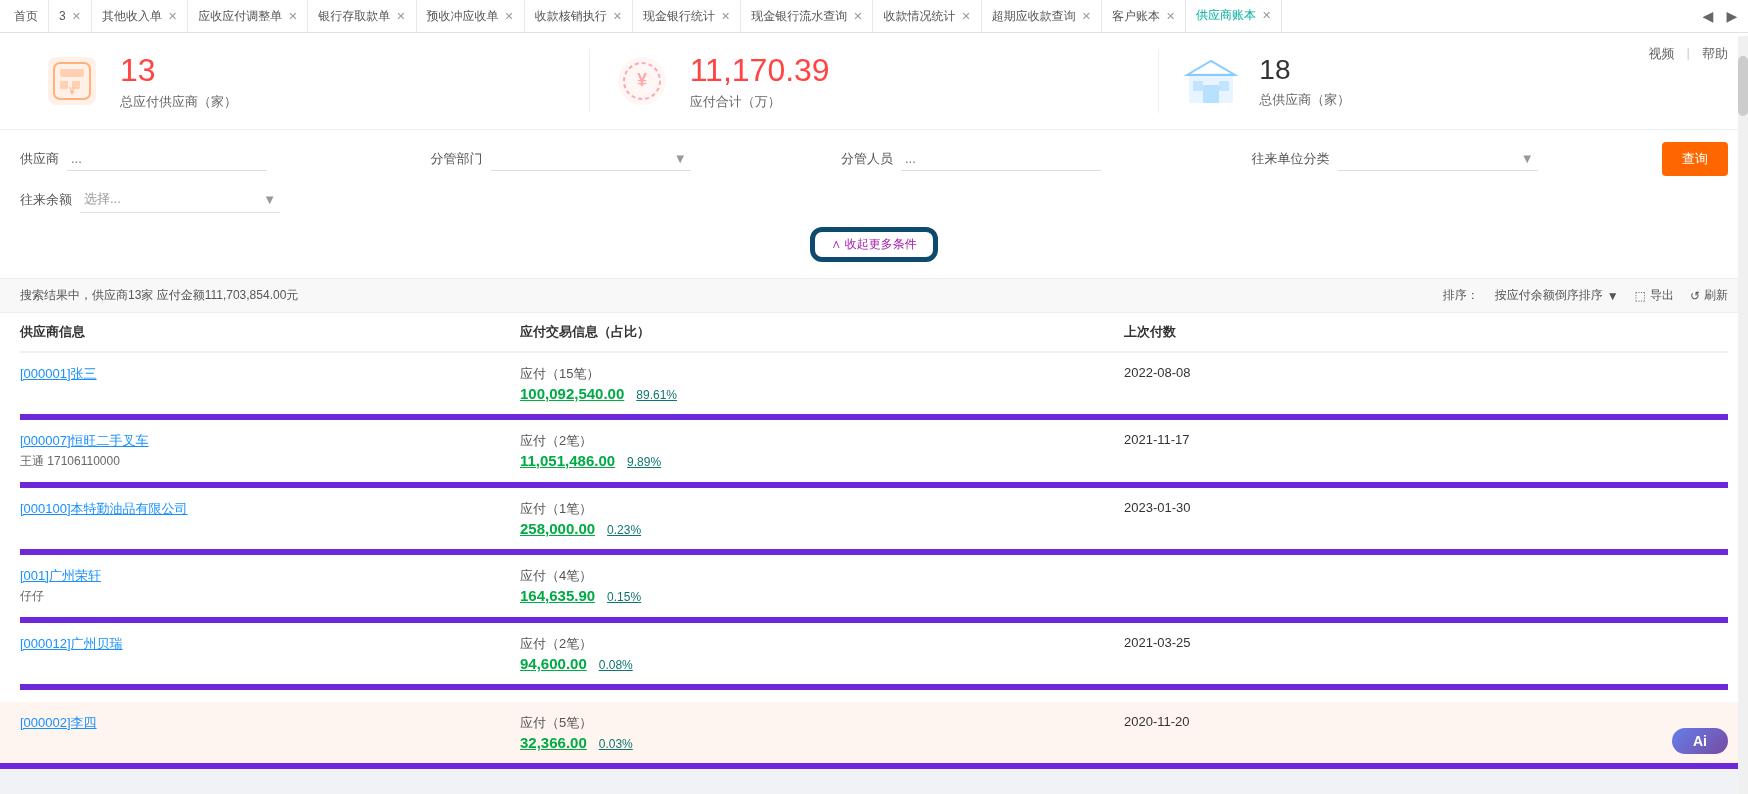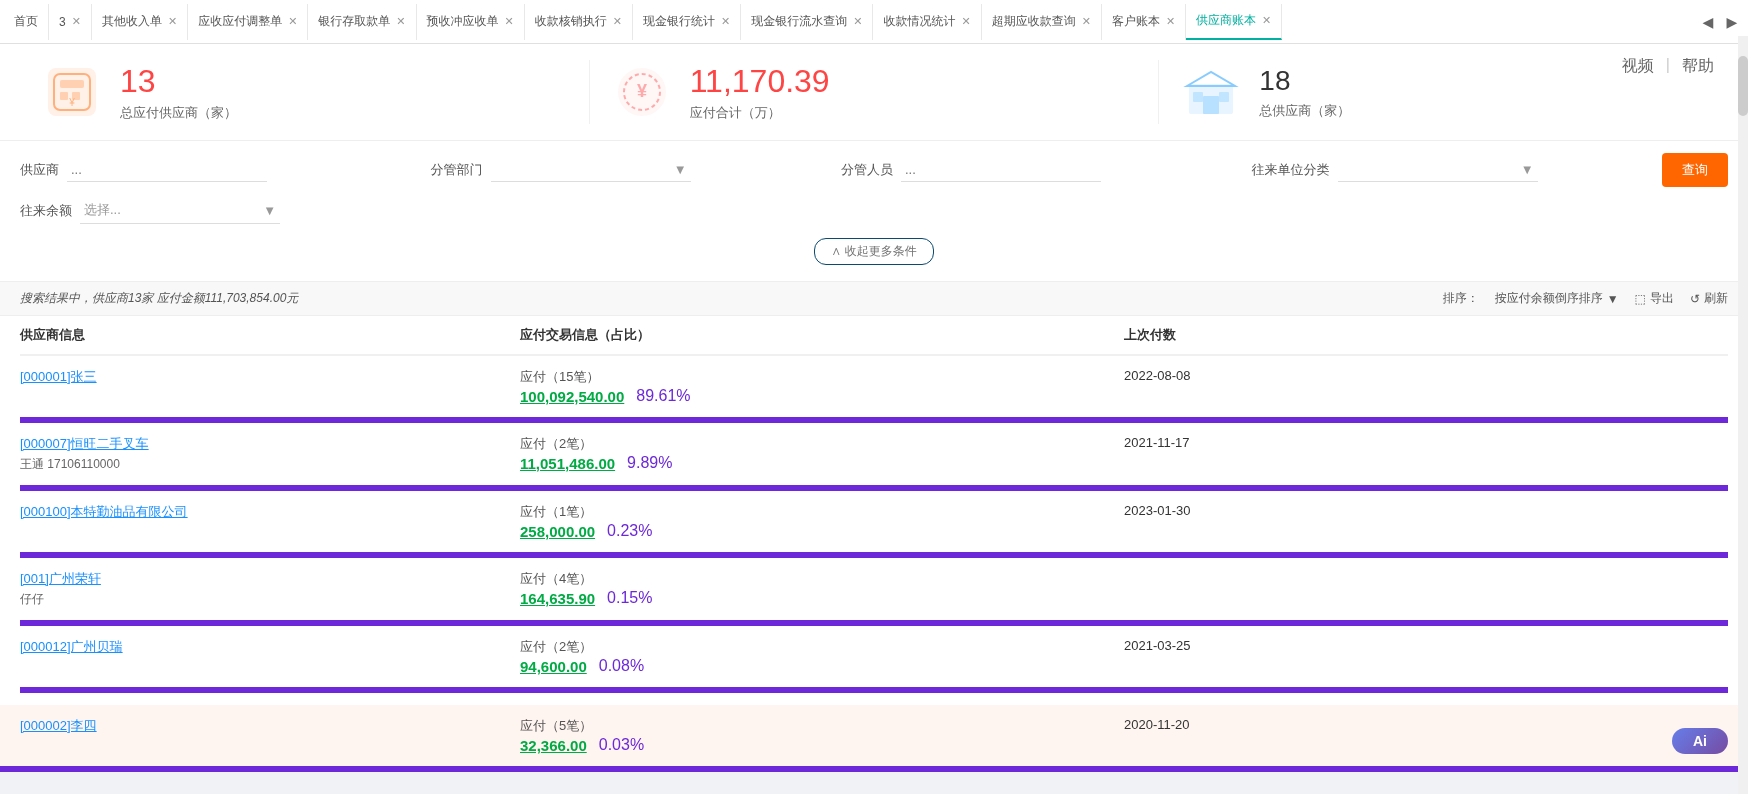--- a/index.html
+++ b/index.html
@@ -4,21 +4,21 @@
   <style>
     * { box-sizing: border-box; margin: 0; padding: 0; font-family: 'Microsoft YaHei', Arial, sans-serif; }
     body { background: #f0f2f5; font-size: 13px; color: #333; overflow-x: hidden; }
 
     
     .top-nav {
       display: flex;
       align-items: center;
       background: #fff;
       border-bottom: 1px solid #e0e0e0;
-      height: 44px;
+      height: 33px;
       padding: 0 4px;
       overflow: hidden;
     }
     .nav-tab {
       display: flex;
       align-items: center;
       padding: 0 10px;
       height: 36px;
       font-size: 12px;
       color: #555;
@@ -81,25 +81,25 @@
     .stat-value {
       font-size: 32px;
       font-weight: normal;
       color: #ff4444;
       line-height: 1.2;
     }
     .stat-label { color: #666; font-size: 13px; margin-top: 4px; }
 
     .header-actions {
       position: absolute;
-      right: 34px;
+      right: 20px;
       top: 12px;
       display: flex;
       gap: 12px;
-      font-size: 16px;
+      font-size: 13px;
       color: #666;
       text-align: center;
     }
     .header-actions span { cursor: pointer; }
 
     
     .search-area {
       background: #fff;
       padding: 12px 20px;
       border-bottom: 1px solid #eee;
@@ -156,41 +156,41 @@
       font-size: 13px;
       flex-shrink: 0;
     }
 
     .collapse-bar {
       display: flex;
       justify-content: center;
       padding: 4px 0;
     }
     .collapse-btn {
-      color: #737373;
+      color: #a21caf;
       font-size: 12px;
       cursor: pointer;
       padding: 4px 16px;
-      border: 1px solid #0c4a6e;
+      border: 5px solid #0c4a6e;
       border-radius: 12px;
       background: #fff;
     }
 
     
     .results-bar {
       display: flex;
       align-items: center;
       justify-content: space-between;
       padding: 8px 20px;
       background: #f8f8f8;
       border-bottom: 1px solid #eee;
       font-size: 12px;
       color: #555;
     }
-    .results-info span { margin-right: 16px; font-style: italic; }
+    .results-info span { margin-right: 16px; }
     .results-actions {
       display: flex;
       align-items: center;
       gap: 16px;
       color: #555;
     }
     .results-actions .sort-label { font-size: 12px; }
     .results-actions .sort-select {
       color: #555;
       font-size: 12px;
@@ -249,23 +249,24 @@
     .trans-label { color: #555; font-size: 13px; }
     .trans-amount {
       color: #00aa44;
       font-size: 15px;
       font-weight: bold;
       text-decoration: underline;
       cursor: pointer;
       margin-top: 2px;
     }
     .trans-percent {
-      color: #6d28d9;
-      font-size: 16px;
+      color: #0f766e;
+      font-size: 12px;
       margin-left: 12px;
+      text-decoration: underline;
     }
     .trans-row {
       display: flex;
       align-items: flex-end;
     }
     .last-pay { color: #333; font-size: 13px; }
 
     .scrollbar-area {
       width: 10px;
       background: #f0f0f0;

